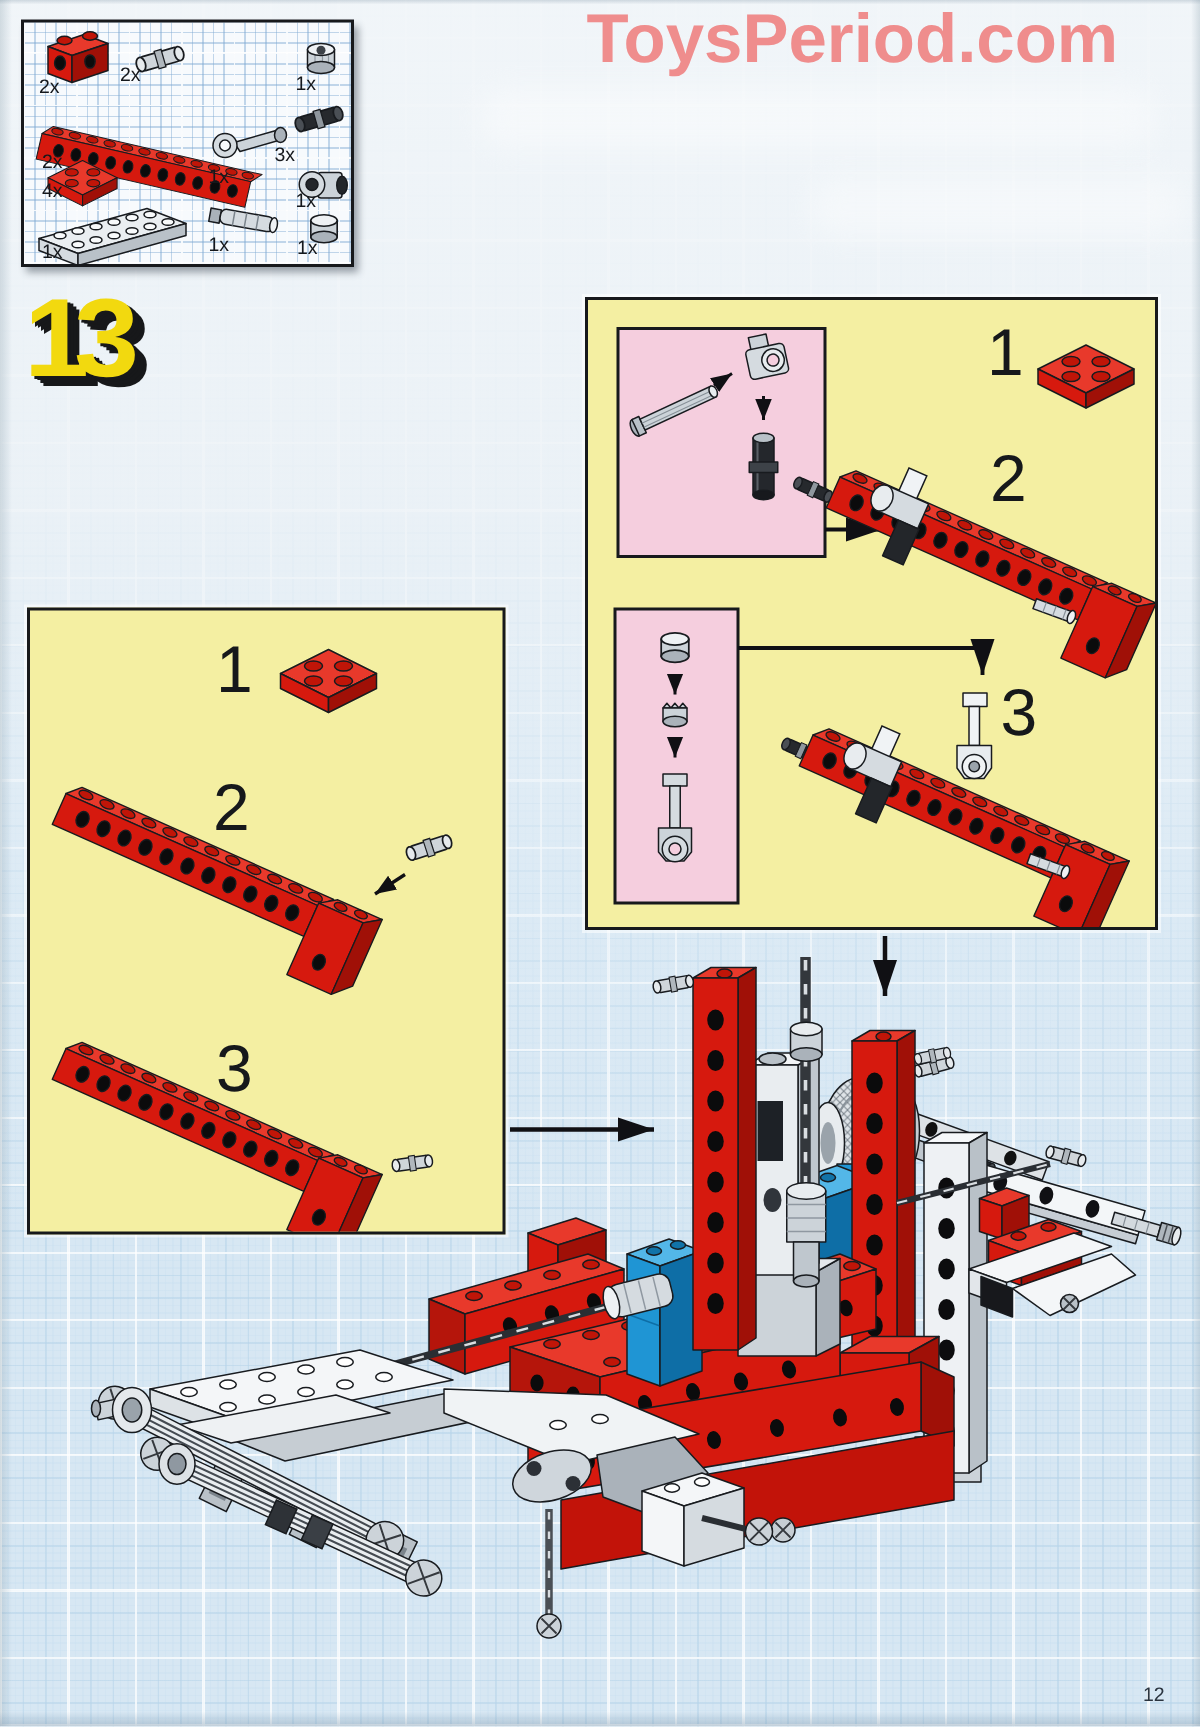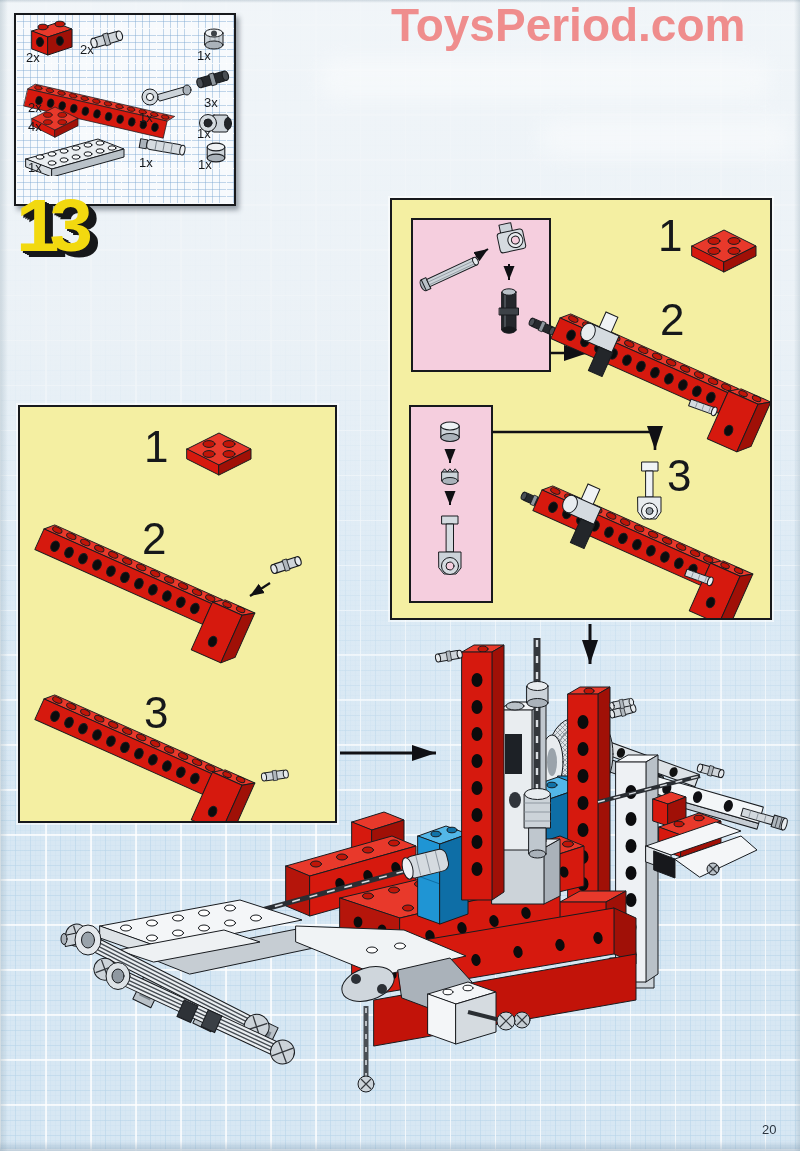--- a/index.html
+++ b/index.html
@@ -11,21 +11,21 @@
       repeating-linear-gradient(0deg, rgba(255,255,255,.8) 0 1.5px, transparent 1.5px 45px),
       repeating-linear-gradient(90deg, rgba(255,255,255,.8) 0 1.5px, transparent 1.5px 45px),
       repeating-linear-gradient(0deg, rgba(183,212,233,.5) 0 1px, transparent 1px 15px),
       repeating-linear-gradient(90deg, rgba(183,212,233,.5) 0 1px, transparent 1px 15px),
       repeating-linear-gradient(0deg, rgba(200,223,240,.35) 0 1px, transparent 1px 5px),
       repeating-linear-gradient(90deg, rgba(200,223,240,.35) 0 1px, transparent 1px 5px);
   }
   .watermark{position:absolute;left:391px;top:-2px;font-size:46px;font-weight:700;
     letter-spacing:0px;color:#ef8d8d;white-space:nowrap;}
   .ghost{position:absolute;background:#fff;opacity:.38;filter:blur(9px);border-radius:18px;}
-  .parts-box{position:absolute;left:14px;top:13px;width:222px;height:193px;box-sizing:border-box;
+  .parts-box{position:absolute;left:14px;top:13px;width:222px;height:165px;box-sizing:border-box;
     border:2px solid #17191c;background-color:#f7fafd;
     background-image:
       repeating-linear-gradient(0deg, rgba(255,255,255,.9) 0 1px, transparent 1px 35px),
       repeating-linear-gradient(90deg, rgba(255,255,255,.9) 0 1px, transparent 1px 35px),
       repeating-linear-gradient(0deg, rgba(125,168,210,.45) 0 1px, transparent 1px 7px),
       repeating-linear-gradient(90deg, rgba(125,168,210,.45) 0 1px, transparent 1px 7px);
     box-shadow:3px 4px 5px rgba(40,52,64,.45);}
   .qty{position:absolute;font-size:13px;color:#15181c;line-height:1;}
   .step-number{position:absolute;left:16px;top:186px;font-size:78px;font-weight:900;
     color:#f2d90f;letter-spacing:-10px;line-height:1;transform:scaleY(.95);
@@ -190,21 +190,21 @@
       <use href="#bushG" transform="translate(200,132) scale(1.1)"></use>
     </svg>
     <span class="qty" style="left:10px;top:36px;">2x</span>
     <span class="qty" style="left:64px;top:28px;">2x</span>
     <span class="qty" style="left:12px;top:86px;">2x</span>
     <span class="qty" style="left:12px;top:105px;">4x</span>
     <span class="qty" style="left:12px;top:146px;">1x</span>
     <span class="qty" style="left:123px;top:96px;">1x</span>
     <span class="qty" style="left:123px;top:141px;">1x</span>
     <span class="qty" style="left:181px;top:34px;">1x</span>
-    <span class="qty" style="left:188px;top:81px;">3x</span>
+    <span class="qty" style="left:167px;top:81px;">3x</span>
     <span class="qty" style="left:181px;top:112px;">1x</span>
     <span class="qty" style="left:182px;top:143px;">1x</span>
   </div>
 
   <div class="step-number">13</div>
 
   <div class="panel panel-left">
     <span class="digit" style="left:124px;top:18px;">1</span>
     <span class="digit" style="left:122px;top:110px;">2</span>
     <span class="digit" style="left:124px;top:284px;">3</span>
@@ -602,19 +602,19 @@
       <rect x="204" y="1012" width="15" height="18" fill="#3a3f45" stroke="#181b1f" transform="rotate(24 211 1021)"></rect>
       <g>
         <line x1="366" y1="1006" x2="366" y2="1080" stroke="#4a4f55" stroke-width="5"></line>
         <line x1="366" y1="1008" x2="366" y2="1078" stroke="#d9dde1" stroke-width="1.6" stroke-dasharray="5 8"></line>
         <circle class="o" cx="366" cy="1084" r="8" fill="#ccd3d9"></circle>
         <path d="M361,1079 l10,10 M361,1089 l10,-10" stroke="#35393e" stroke-width="1.2"></path>
       </g>
     </g>
   </svg>
 
-  <div class="page-number">20</div>
+  <div class="page-number">12</div>
 
   <div class="edge edge-t"></div>
   <div class="edge edge-l"></div>
   <div class="edge edge-r"></div>
   <div class="edge edge-b"></div>
 </div>
 
 </body></html>

